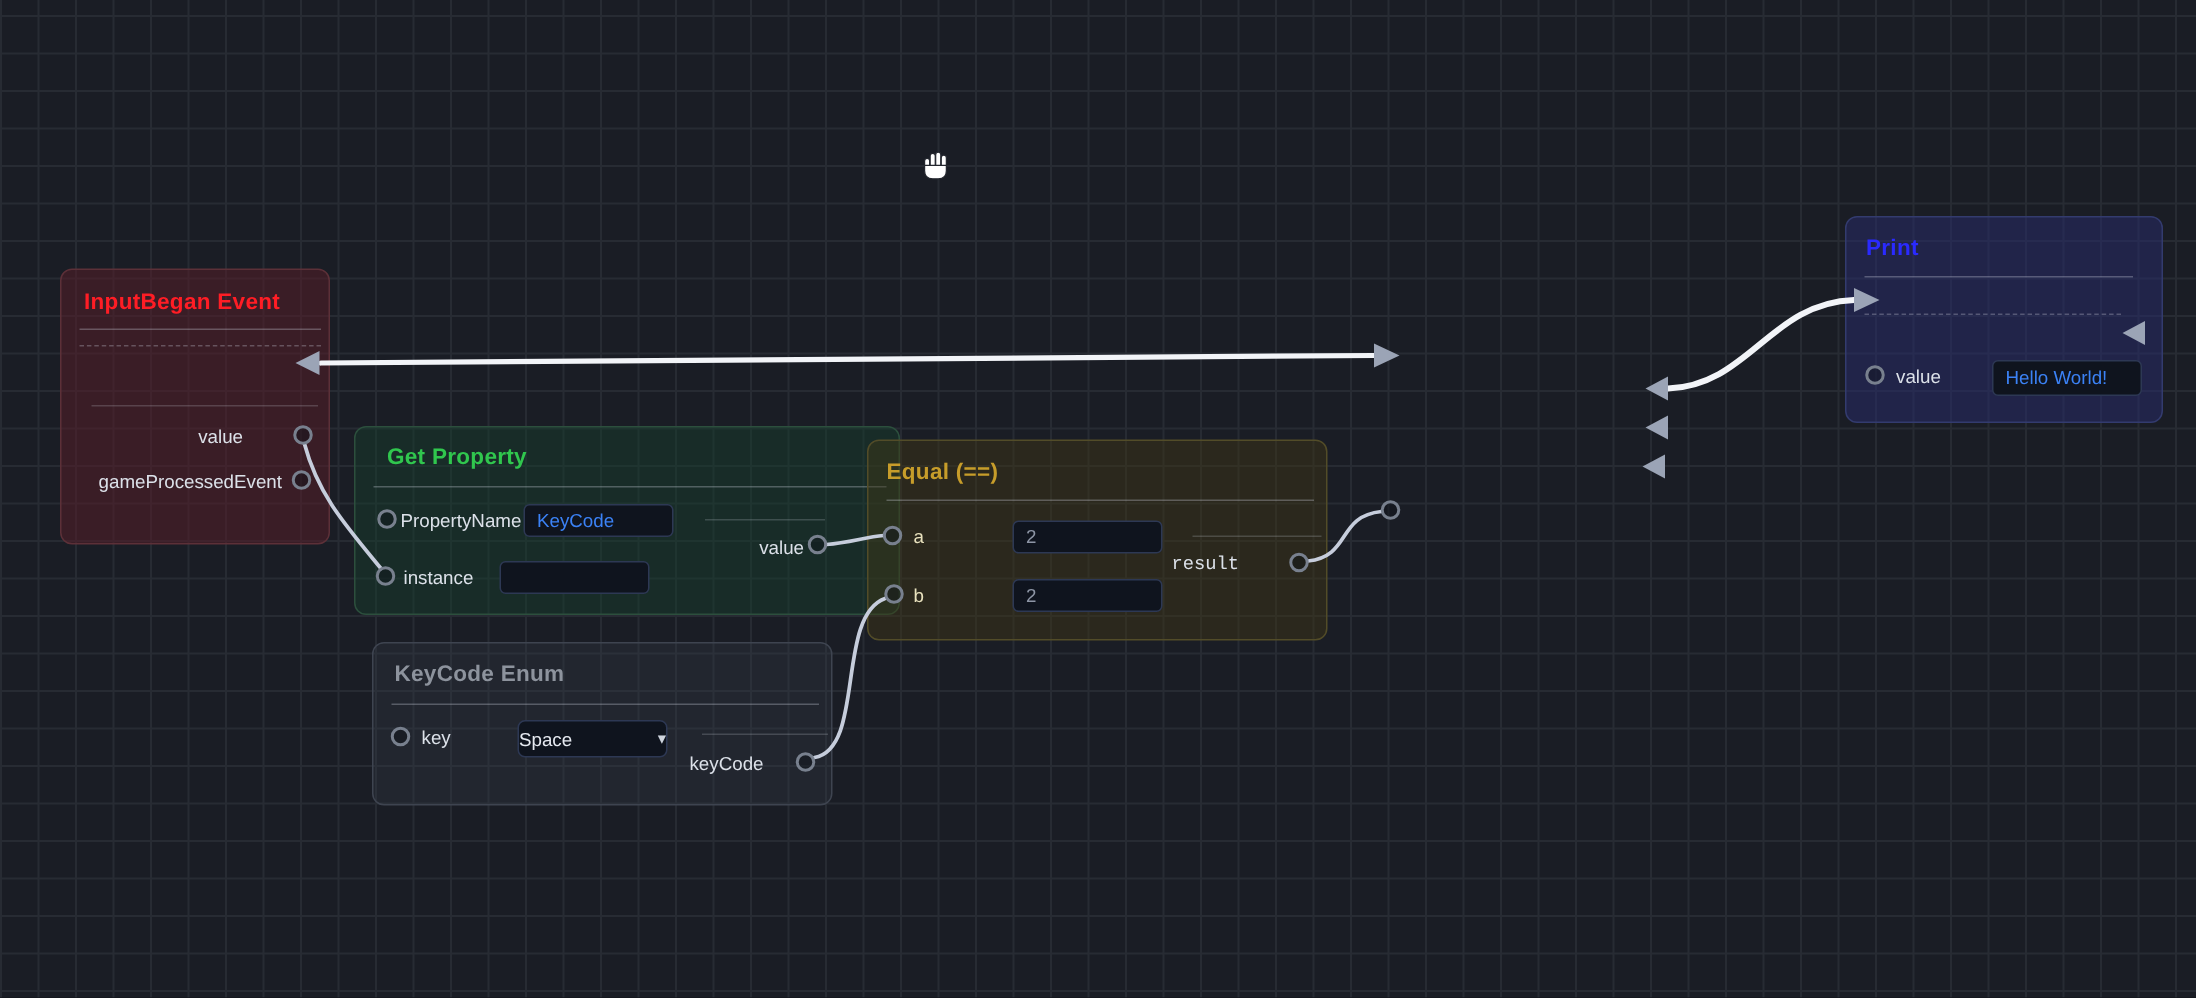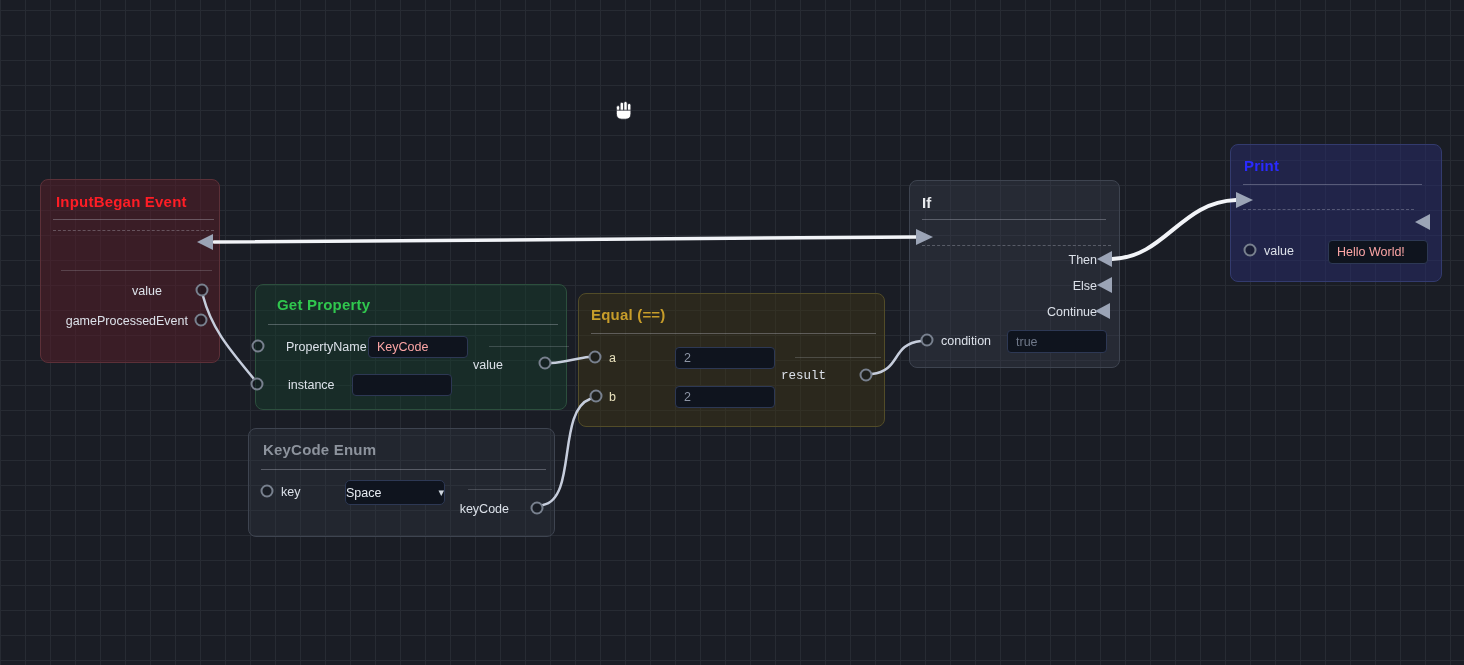--- a/index.html
+++ b/index.html
@@ -13,21 +13,21 @@
     background-color:#1a1d25;
     font-family:"Liberation Sans", sans-serif;
   }
   .node{position:absolute;border-radius:8px;box-sizing:border-box;}
   .node .title{position:absolute;font-weight:700;font-size:15px;white-space:nowrap;letter-spacing:.2px;}
   .sep{position:absolute;height:0;border-top:1px solid rgba(215,220,232,0.30);}
   .sep.dim{border-top:1px solid rgba(215,220,232,0.20);}
   .dash{position:absolute;height:0;border-top:1px dashed rgba(205,210,222,0.30);}
   .plabel{position:absolute;font-size:12.5px;color:#dce1e9;white-space:nowrap;line-height:16px;height:16px;}
   .tfield{position:absolute;background:#0f141e;border:1px solid #2d3854;border-radius:4px;
-          color:#fca5a5;font-family:"Liberation Sans",sans-serif;font-size:12.5px;padding:0 8px;
+          color:#3b82f6;font-family:"Liberation Sans",sans-serif;font-size:12.5px;padding:0 8px;
           outline:none;box-sizing:border-box;}
   .tfield.dim{color:#8d95a5;}
   .tfield::placeholder{color:#6f7889;opacity:1;}
   .dropdown{position:absolute;display:flex;align-items:center;justify-content:space-between;
             background:#0f141e;border:1px solid #2d3854;border-radius:5px;color:#e6eaf1;
             font-size:12.5px;padding:0 0;box-sizing:border-box;}
   .chev{font-size:11px;color:#ced4de;margin-left:6px;}
 
   
   .n-inputbegan{background:rgba(86,30,40,0.55);border:1px solid #5c3038;}
@@ -53,21 +53,21 @@
 
   <div class="node n-inputbegan" style="left:40px;top:179px;width:180px;height:184px;">
     <div class="title" style="left:15px;top:13px;">InputBegan Event</div>
     <div class="sep" style="top:39px;left:12px;right:5px;"></div>
     <div class="dash" style="top:50px;left:12px;right:5px;"></div>
     <div class="sep dim" style="top:90px;left:20px;right:7px;"></div>
     <div class="plabel" style="top:103px;right:57px;">value</div>
     <div class="plabel" style="top:133px;right:31px;">gameProcessedEvent</div>
   </div>
 
-  <div class="node n-getproperty" style="left:255px;top:284px;width:312px;height:126px;">
+  <div class="node n-getproperty" style="left:236px;top:284px;width:364px;height:126px;">
     <div class="title" style="left:21px;top:11px;">Get Property</div>
     <div class="sep" style="top:39px;left:12px;right:8px;"></div>
     <div class="plabel" style="top:54px;left:30px;">PropertyName</div>
     <input class="tfield" style="left: 112px; top: 51px; width: 100px; height: 22px;" value="KeyCode">
     <div class="plabel" style="top:92px;left:32px;">instance</div>
     <input class="tfield" style="left: 96px; top: 89px; width: 100px; height: 22px;" value="">
     <div class="sep dim" style="top:61px;left:233px;width:80px;"></div>
     <div class="plabel" style="top:72px;right:63px;">value</div>
   </div>
 
@@ -87,30 +87,20 @@
     <div class="sep" style="top:40px;left:12px;right:8px;"></div>
     <div class="plabel" style="top:55px;left:32px;">key</div>
     <div class="dropdown" style="left:96px;top:51px;width:100px;height:25px;">
       <span>Space</span>
       <span class="chev">▾</span>
     </div>
     <div class="sep dim" style="top:60px;left:219px;width:84px;"></div>
     <div class="plabel" style="top:72px;right:45px;">keyCode</div>
   </div>
 
-  <div class="node n-if" style="left:909px;top:180px;width:211px;height:188px;">
-    <div class="title" style="left:12px;top:13px;">If</div>
-    <div class="sep" style="top:38px;left:12px;right:13px;"></div>
-    <div class="dash" style="top:64px;left:12px;right:8px;"></div>
-    <div class="plabel" style="top:71px;right:22px;">Then</div>
-    <div class="plabel" style="top:97px;right:22px;">Else</div>
-    <div class="plabel" style="top:123px;right:22px;">Continue</div>
-    <div class="plabel" style="top:152px;left:31px;">condition</div>
-    <input class="tfield" style="left: 97px; top: 149px; width: 100px; height: 23px;" placeholder="true">
-  </div>
 
   <div class="node n-print" style="left:1230px;top:144px;width:212px;height:138px;padding-left:32px;">
     <div class="title" style="left:13px;top:12px;">Print</div>
     <div class="sep" style="top:39px;left:12px;right:19px;"></div>
     <div class="dash" style="top:64px;left:12px;right:27px;"></div>
     <div class="plabel" style="top:98px;left:33px;">value</div>
     <input class="tfield" style="left: 97px; top: 95px; width: 100px; height: 24px;" value="Hello World!">
   </div>
 
   <svg class="wires" width="1464" height="665" viewBox="0 0 1464 665">

